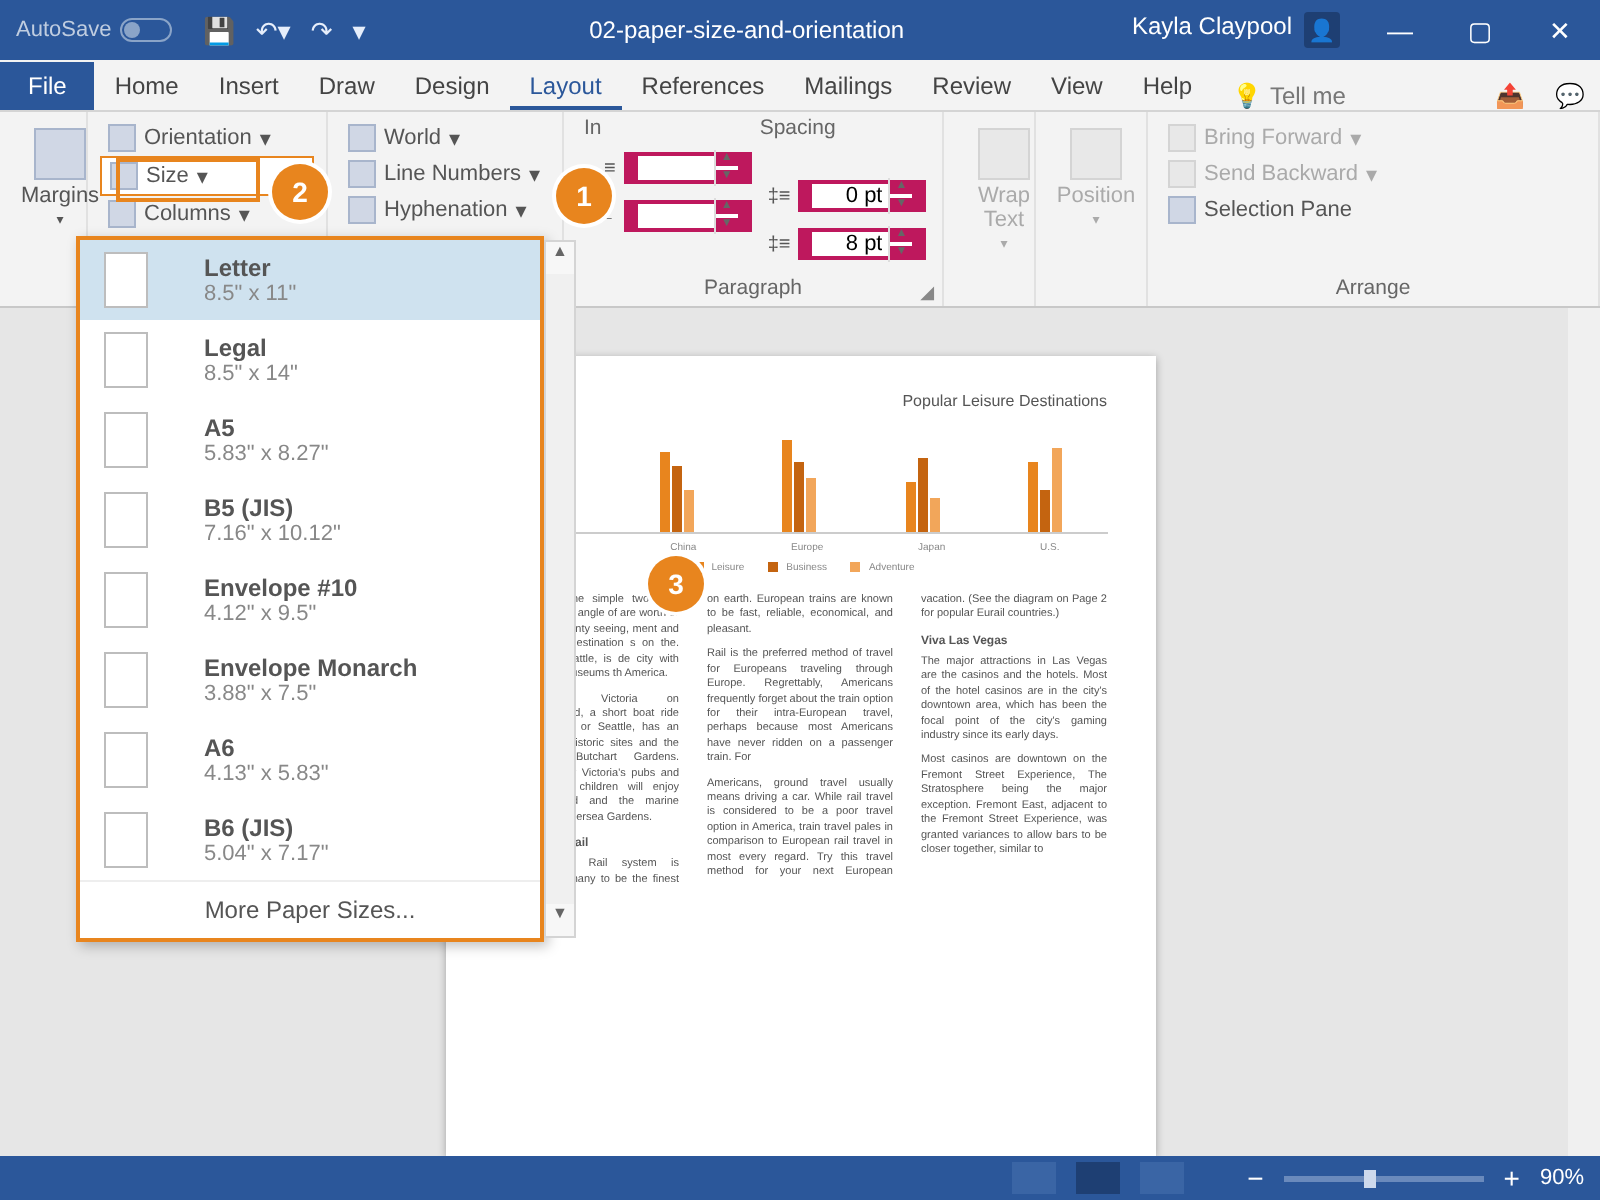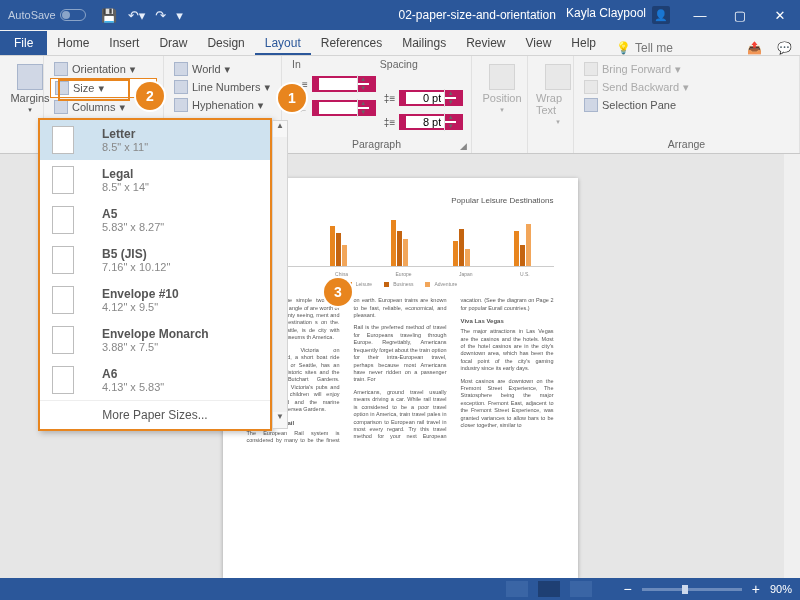--- a/index.html
+++ b/index.html
@@ -4,21 +4,21 @@
 <style>
 * { margin: 0; padding: 0; box-sizing: border-box; font-family: "Segoe UI", sans-serif; }
 body { width: 800px; height: 600px; overflow: hidden; background: #e6e6e6; position: relative; }
 
 
 .titlebar { height: 30px; background: #2b579a; color: #fff; display: flex; align-items: center; font-size: 11px; }
 .titlebar .autosave { padding: 0 8px; color: #c0cde0; display: flex; align-items: center; gap: 4px; }
 .titlebar .toggle { width: 26px; height: 12px; border: 1px solid #8aa4c8; border-radius: 6px; position: relative; }
 .titlebar .toggle::after { content: ""; position: absolute; left: 1px; top: 1px; width: 8px; height: 8px; border-radius: 50%; background: #8aa4c8; }
 .titlebar .qat { display: flex; gap: 10px; padding: 0 8px; color: #e6eefb; font-size: 13px; }
-.titlebar .doc { flex: 1; text-align: right; font-size: 12px; }
+.titlebar .doc { flex: 1; text-align: center; font-size: 12px; }
 .titlebar .user { padding: 0 10px; font-size: 12px; display:flex; align-items:flex-start; gap:6px;}
 .titlebar .avatar { width:18px; height:18px; background:#1e3f73; border-radius:2px; display:inline-flex; align-items:center; justify-content:center; font-size:11px;}
 .titlebar .winbtn { width: 40px; text-align: center; font-size: 13px; }
 
 
 .tabs { height: 26px; background: #f3f3f3; border-bottom: 1px solid #d4d4d4; display: flex; align-items: flex-end; font-size: 12px; }
 .tabs .tab { padding: 4px 10px 5px; color: #444; cursor: pointer; }
 .tabs .tab.file { background:#2b579a; color:#fff; padding:5px 14px;}
 .tabs .tab.active { color: #2b579a; border-bottom: 2px solid #2b579a; padding-bottom:3px;}
 .tabs .tellme { display:flex; align-items:center; gap:4px; color:#777; padding-left:10px;}
@@ -32,21 +32,21 @@
 .group .label { text-align:center; font-size:10.5px; color:#666; padding: 0 0 3px; position:relative;}
 .group .launcher { position:absolute; right:4px; bottom:2px; font-size:9px; color:#888;}
 .rbtn2 { display:flex; align-items:center; gap:4px; padding:2px 4px; white-space:nowrap; color:#555;}
 .rbtn2 .ico { width:14px; height:14px; background:#d0d7e5; border:1px solid #a8b5cc; display:inline-block;}
 .bigbtn { display:flex; flex-direction:column; align-items:center; width:48px; padding:4px 2px; color:#555; gap:2px;}
 .bigbtn .ico { width:26px; height:26px; background:#d0d7e5; border:1px solid #a8b5cc;}
 .spin { display:inline-flex; align-items:center; border:7px solid #be185d; background:#fff; height:16px;justify-content:space-between;}
 .spin input { width:38px; border:0; font-size:11px; text-align:right; padding-right:3px; outline:none;}
 .spin .ar { width:12px; display:flex; flex-direction:column; font-size:6px; color:#666; border-left:1px solid #ddd;}
 .spin .ar div { height:9px; text-align:center; line-height:9px;}
-.disabled { color:#aaa; }
+.disabled { color:#aaa;text-align:center; }
 .disabled .ico { background:#e8e8e8; border-color:#d4d4d4;}
 
 
 .size-dd { position:absolute; left:38px; top:118px; width:234px; background:#fff; border:2px solid #e8851e; z-index:20; box-shadow: 2px 2px 6px rgba(0,0,0,0.25);}
 .size-item { display:flex; gap:28px; padding:6px 12px; align-items:center;}
 .size-item .pg { width:22px; height:28px; border:1px solid #bdbdbd; background:#fff;}
 .size-item.sel { background:#cfe2ef;}
 .size-item .nm { font-size:12px; color:#555; font-weight:600;}
 .size-item .dim { font-size:11px; color:#888;}
 .size-dd .more { padding:7px 0; text-align:center; font-size:12px; color:#555; border-top:1px solid #eee;}
@@ -192,34 +192,34 @@
               <div class="ar">
                 <div>▲</div>
                 <div>▼</div>
               </div>
             </div>
           </div>
       </div>
     </div>
     <div class="label"><span>Paragraph</span><span class="launcher">◢</span></div>
   </div>
+  <div class="group" style="width:46px;">
+    <div class="body">
+        <div class="bigbtn disabled">
+          <span class="ico"></span>
+          <span>Wrap Text</span>
+          <span style="font-size:7px;">▾</span>
+        </div>
+      </div>
+  </div>
   <div class="group" style="width:56px;">
     <div class="body">
         <div class="bigbtn disabled">
           <span class="ico"></span>
           <span>Position</span>
-          <span style="font-size:7px;">▾</span>
-        </div>
-      </div>
-  </div>
-  <div class="group" style="width:46px;">
-    <div class="body">
-        <div class="bigbtn disabled">
-          <span class="ico"></span>
-          <span>Wrap Text</span>
           <span style="font-size:7px;">▾</span>
         </div>
       </div>
   </div>
   <div class="group" style="flex:1;">
     <div class="body">
       <div class="rbtn2 disabled"><span class="ico"></span><span>Bring Forward</span> ▾</div>
       <div class="rbtn2 disabled"><span class="ico"></span><span>Send Backward</span> ▾</div>
       <div class="rbtn2">
           <span class="ico"></span>
@@ -333,20 +333,27 @@
         <div class="dim">3.88" x 7.5"</div>
       </div>
     </div>
     <div class="size-item">
       <div class="pg"></div>
       <div>
         <div class="nm">A6</div>
         <div class="dim">4.13" x 5.83"</div>
       </div>
     </div>
+    <div class="size-item">
+      <div class="pg"></div>
+      <div>
+        <div class="nm">B6 (JIS)</div>
+        <div class="dim">5.04" x 7.17"</div>
+      </div>
+    </div>
     <div class="more">More Paper Sizes...</div>
   </div>
 
 <div class="callout" style="left:278px; top:84px;">1</div>
 <div class="callout" style="left:136px; top:82px;">2</div>
 <div class="callout" style="left:324px; top:278px;">3</div>
 
 <div class="status">
   <span class="viewbtn"></span>
   <span class="viewbtn" style="background:#1e3f73;"></span>

